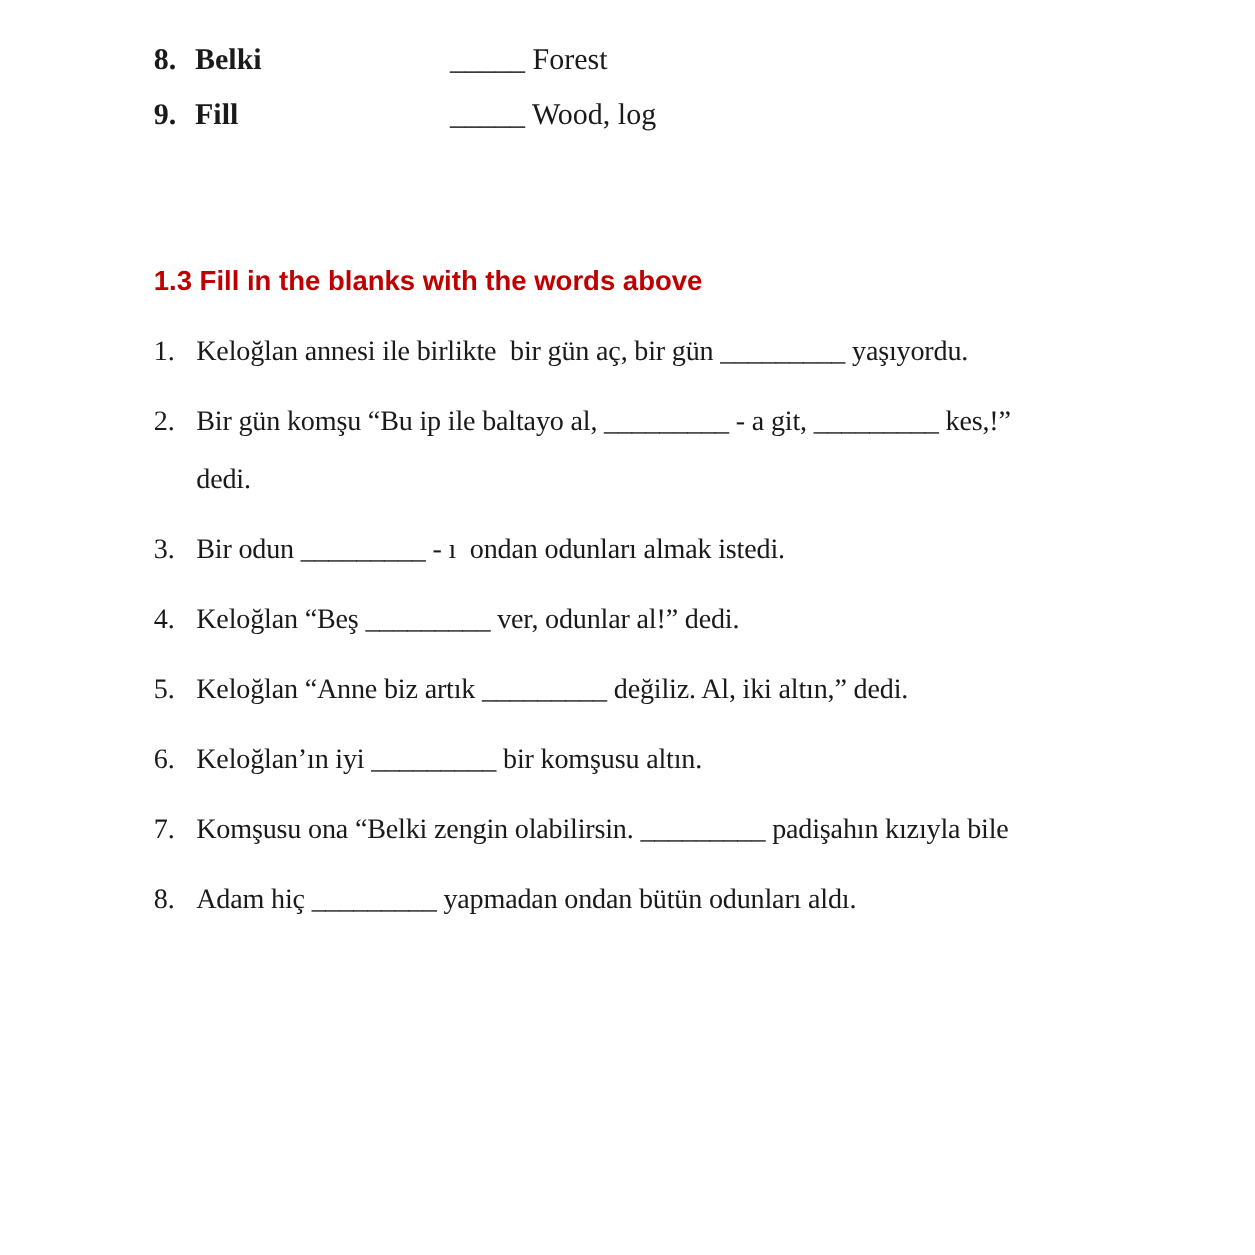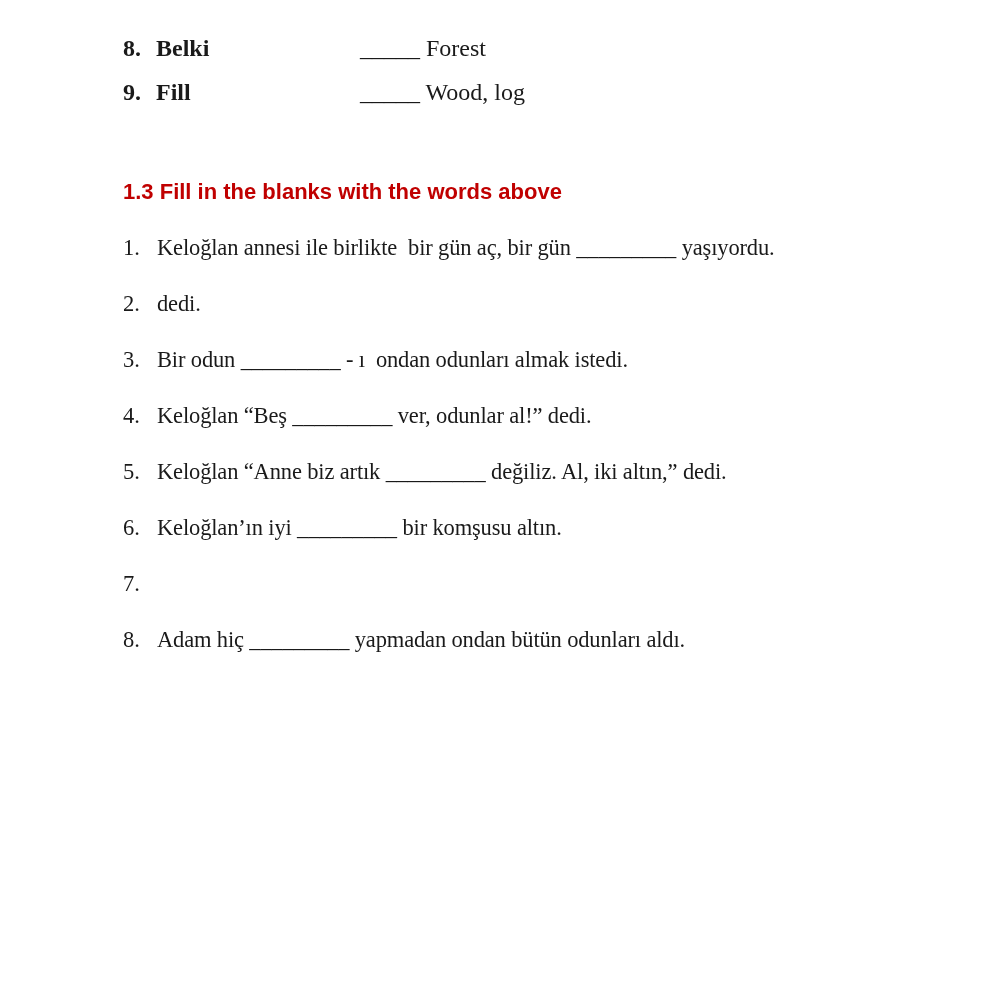--- a/index.html
+++ b/index.html
@@ -36,21 +36,21 @@
   .vocab-word {
     width: 204px;
     font-weight: bold;
   }
   .vocab-blank {
     letter-spacing: 0;
   }
   .vocab-gloss { }
   
   .section-heading {
-    margin-top: 63px;
+    margin-top: 96px;
     font-family: "Liberation Sans", sans-serif;
     font-weight: 700;
     font-size: 22px;
     line-height: 30px;
     letter-spacing: 0;
   }
   
   .ex-list {
     margin-top: 18px;
     font-size: 22.5px;
@@ -88,20 +88,21 @@
   <div class="ex-list">
       <div class="ex-row">
         <span class="ex-num">1.</span>
         <div class="ex-text">
           <div class="ex-line">Keloğlan annesi ile birlikte  bir gün aç, bir gün _________ yaşıyordu.</div>
         </div>
       </div>
       <div class="ex-row">
         <span class="ex-num">2.</span>
         <div class="ex-text">
+          <div class="ex-line">Bir gün komşu “Bu ip ile baltayo al, _________ - a git, _________ kes,!”</div>
           <div class="ex-line">dedi.</div>
         </div>
       </div>
       <div class="ex-row">
         <span class="ex-num">3.</span>
         <div class="ex-text">
           <div class="ex-line">Bir odun _________ - ı  ondan odunları almak istedi.</div>
         </div>
       </div>
       <div class="ex-row">
@@ -118,20 +119,21 @@
       </div>
       <div class="ex-row">
         <span class="ex-num">6.</span>
         <div class="ex-text">
           <div class="ex-line">Keloğlan’ın iyi _________ bir komşusu altın.</div>
         </div>
       </div>
       <div class="ex-row">
         <span class="ex-num">7.</span>
         <div class="ex-text">
+          <div class="ex-line">Komşusu ona “Belki zengin olabilirsin. _________ padişahın kızıyla bile</div>
         </div>
       </div>
       <div class="ex-row">
         <span class="ex-num">8.</span>
         <div class="ex-text">
           <div class="ex-line">Adam hiç _________ yapmadan ondan bütün odunları aldı.</div>
         </div>
       </div>
     </div>
 

